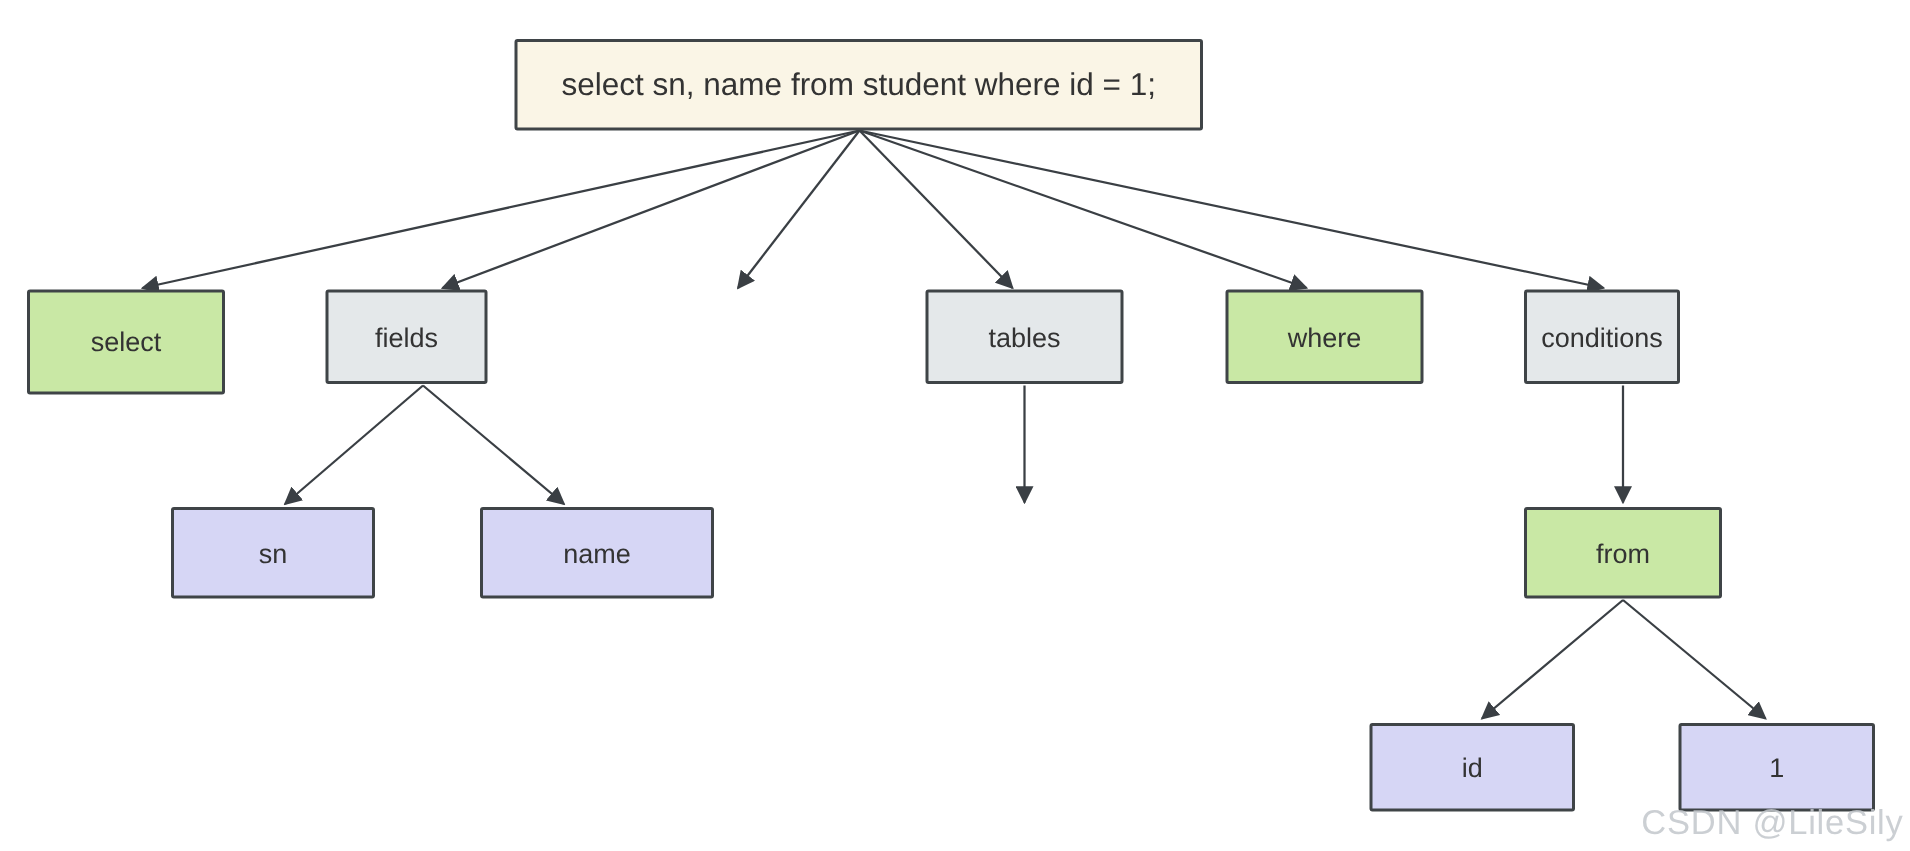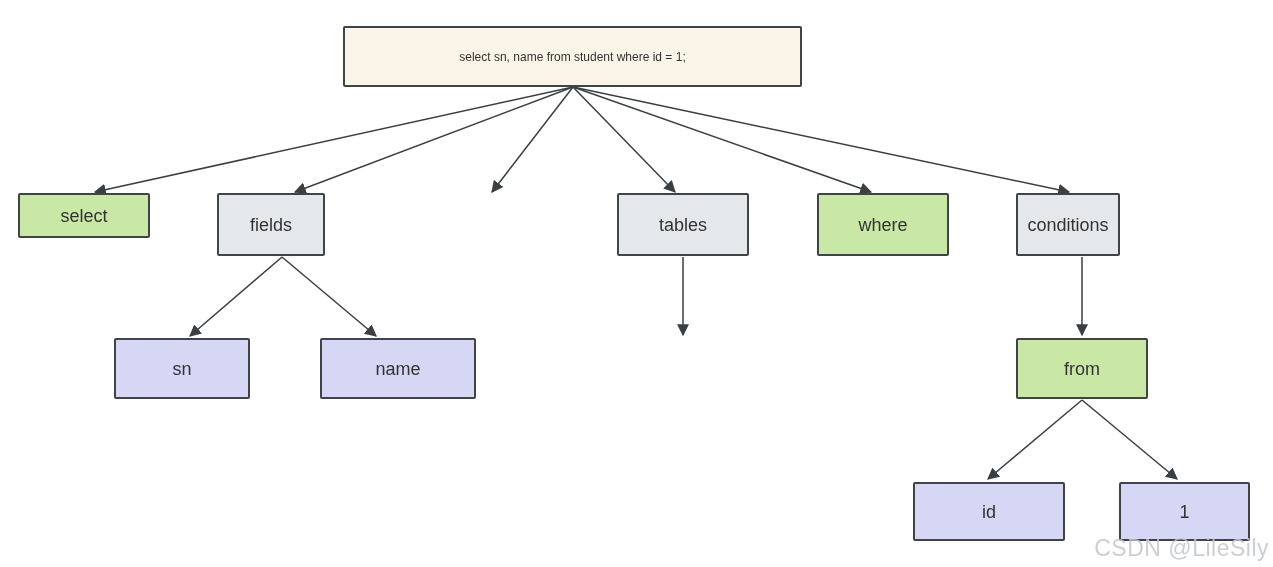--- a/index.html
+++ b/index.html
@@ -33,21 +33,21 @@
     border:2px solid var(--border);
     border-radius:2px;
     display:flex;
     align-items:center;
     justify-content:center;
     color:var(--text);
     font-size:18px;
     line-height:1;
     white-space:nowrap;
   }
-  .node.root{font-size:12px;background:var(--cream);}
+  .node.root{font-size:21px;background:var(--cream);}
   .node.green{background:var(--green);}
   .node.gray{background:var(--gray);}
   .node.lavender{background:var(--lavender);}
   .watermark{
     position:absolute;
     right:4px;
     bottom:5px;
     font-size:23px;
     color:var(--watermark);
     opacity:0.85;
@@ -76,28 +76,28 @@
     <line x1="282" y1="257" x2="190" y2="336" marker-end="url(#ah)"></line>
     <line x1="282" y1="257" x2="376" y2="336" marker-end="url(#ah)"></line>
     <line x1="683" y1="257" x2="683" y2="335" marker-end="url(#ah)"></line>
     <line x1="1082" y1="257" x2="1082" y2="335" marker-end="url(#ah)"></line>
     <line x1="1082" y1="400" x2="988" y2="479" marker-end="url(#ah)"></line>
     <line x1="1082" y1="400" x2="1177" y2="479" marker-end="url(#ah)"></line>
   </svg>
 
   <div class="node root" style="left:343px;top:26px;width:459px;height:61px">select sn, name from student where id = 1;</div>
 
-  <div class="node green" style="left:18px;top:193px;width:132px;height:45px">select</div>
+  <div class="node green" style="left:18px;top:193px;width:132px;height:70px">select</div>
   <div class="node gray" style="left:217px;top:193px;width:108px;height:63px">fields</div>
   <div class="node gray" style="left:617px;top:193px;width:132px;height:63px">tables</div>
   <div class="node green" style="left:817px;top:193px;width:132px;height:63px">where</div>
   <div class="node gray" style="left:1016px;top:193px;width:104px;height:63px">conditions</div>
 
   <div class="node lavender" style="left:114px;top:338px;width:136px;height:61px">sn</div>
   <div class="node lavender" style="left:320px;top:338px;width:156px;height:61px">name</div>
   <div class="node green" style="left:1016px;top:338px;width:132px;height:61px">from</div>
 
-  <div class="node lavender" style="left:913px;top:482px;width:152px;height:59px">id</div>
+  <div class="node lavender" style="left:913px;top:482px;width:137px;height:59px">id</div>
   <div class="node lavender" style="left:1119px;top:482px;width:131px;height:59px">1</div>
 
   <div class="watermark">CSDN @LileSily</div>
 
 </div>
 
 </body></html>

